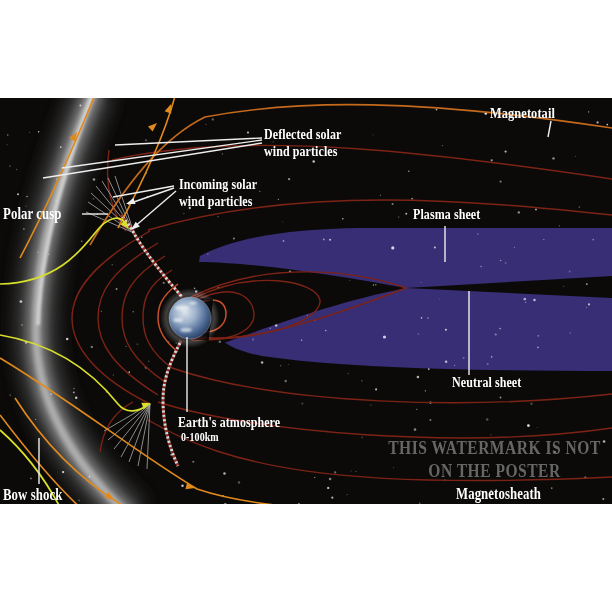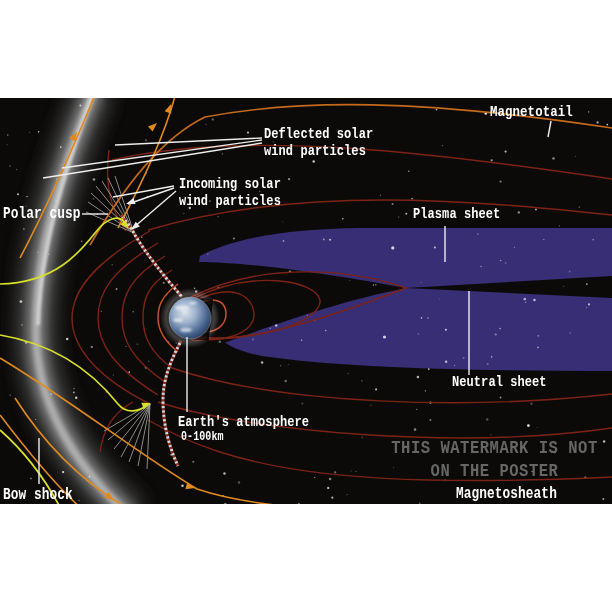--- a/index.html
+++ b/index.html
@@ -1,17 +1,17 @@
 <!DOCTYPE html>
 <html><head>
 <meta charset="utf-8">
 <style>
   html,body{margin:0;padding:0;background:#fff;}
   #poster{position:relative;width:612px;height:504px;background:#fff;overflow:hidden;
-          font-family:Liberation Mono, monospace;}
+          font-family:Liberation Serif, serif;}
   #art{position:absolute;left:0;top:0;}
   .lbl{position:absolute;color:#fff;font-weight:bold;font-size:15px;line-height:1.16;
        white-space:nowrap;transform:scaleX(.8);transform-origin:left top;letter-spacing:.1px;}
   .lbl.small{font-size:12.5px;}
   #watermark{position:absolute;left:352px;top:437px;width:285px;text-align:center;
        font-weight:600;font-size:18.5px;line-height:23px;letter-spacing:.6px;
        transform:scaleX(.84);transform-origin:center top;white-space:nowrap;}
 </style>
 </head>
 <body>

